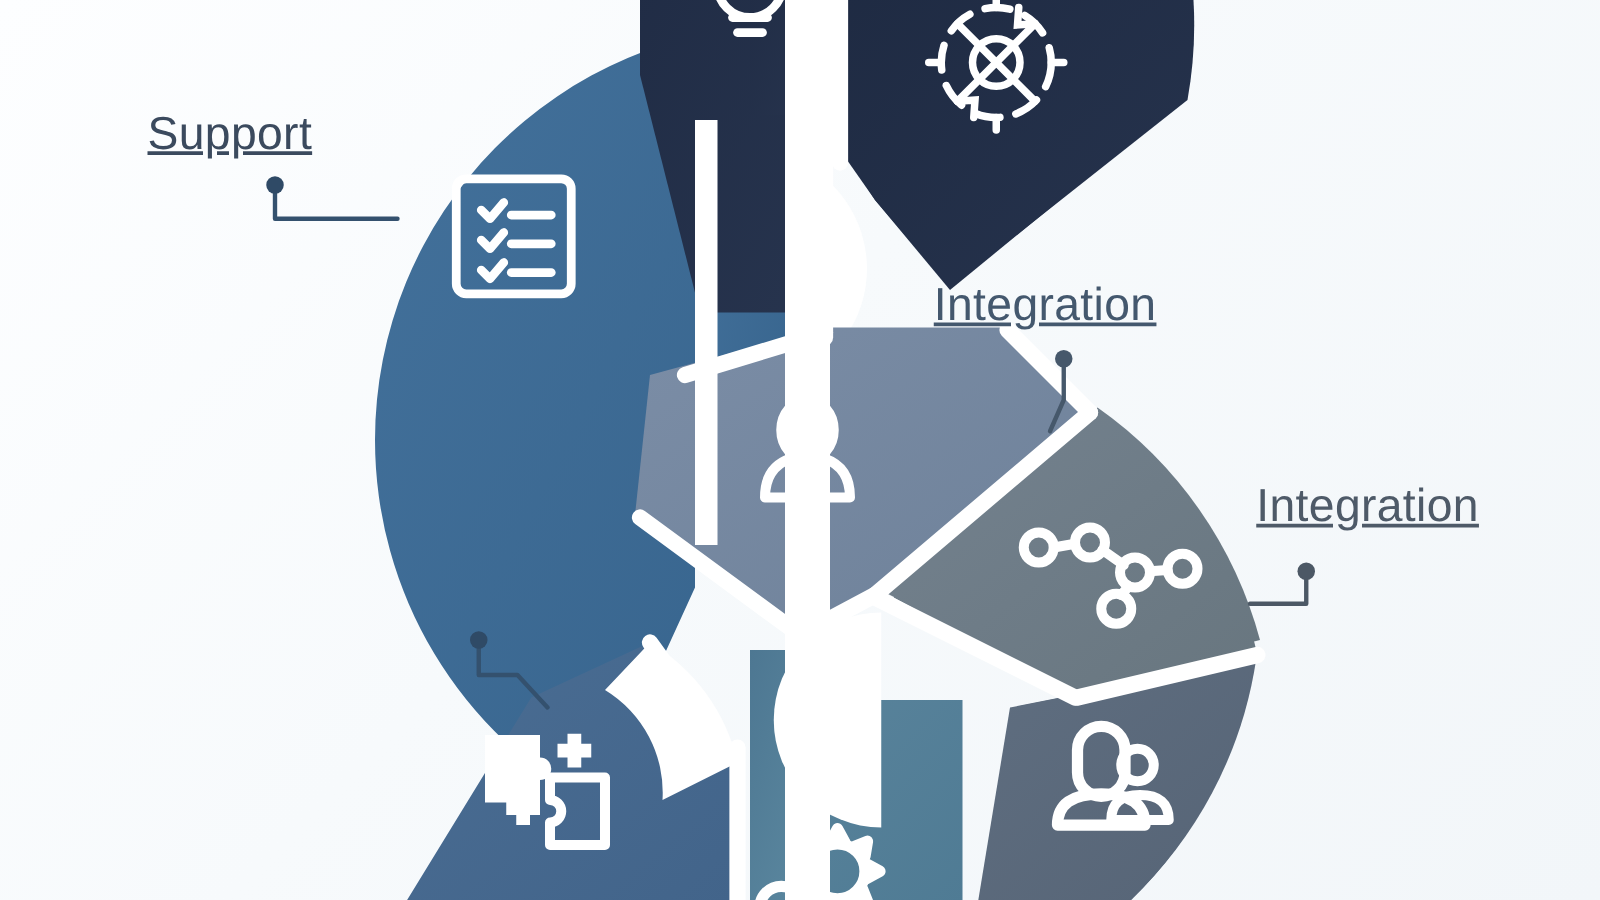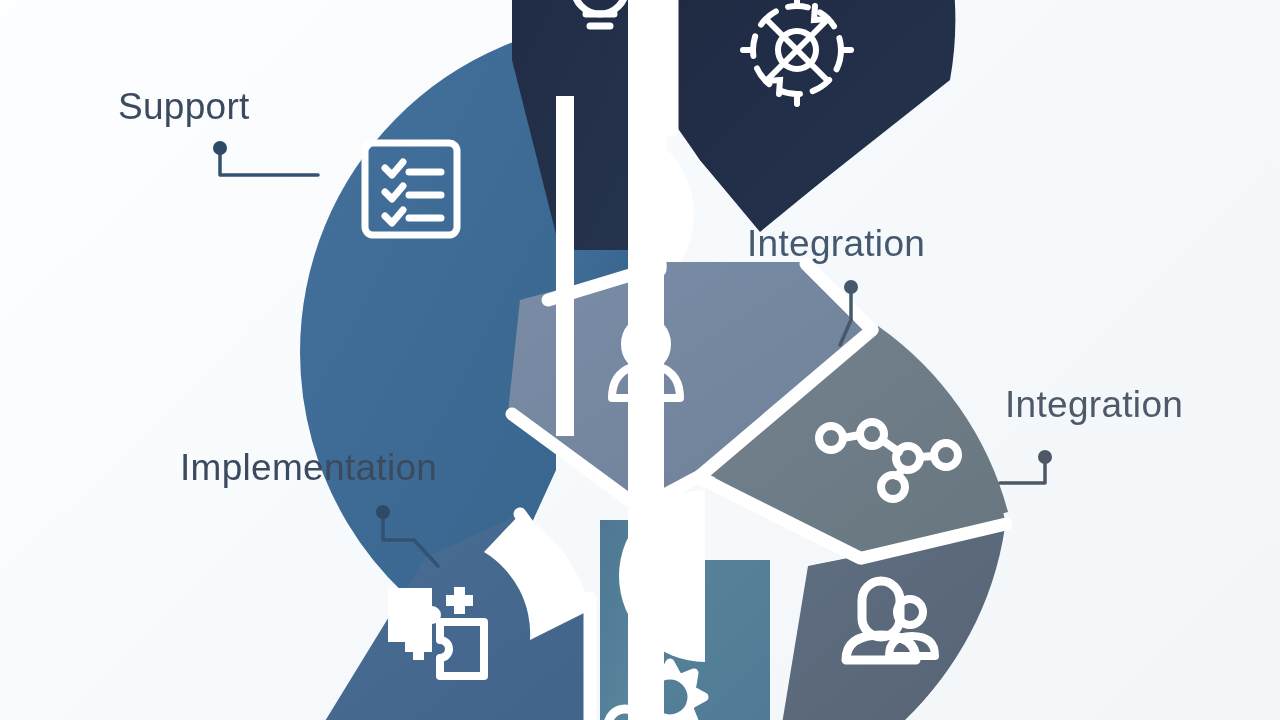--- a/index.html
+++ b/index.html
@@ -26,20 +26,21 @@
     height: 720px;
   }
   .label {
     position: absolute;
     color: #3b4a5e;
     font-size: 37px;
     font-weight: 400;
     letter-spacing: 0.3px;
     white-space: nowrap;
     font-family: "Liberation Sans", sans-serif;
+    text-decoration: underline;
   }
   #lbl-support       { left: 118px; top:  86px; }
   #lbl-integration-1 { left: 747px; top: 223px; color:#44586e; }
   #lbl-integration-2 { left: 1005px; top: 384px; color:#4e5a68; }
   #lbl-implementation{ left: 180px; top: 447px; }
 </style>
 </head>
 <body>
 
 <div id="stage">
@@ -341,15 +342,14 @@
       </g>
     </g>
   </svg>
 
   <div class="label" id="lbl-support">Support</div>
 
   <div class="label" id="lbl-integration-1">Integration</div>
 
   <div class="label" id="lbl-integration-2">Integration</div>
 
-  <div class="label" id="lbl-implementation">Implementation</div>
 
 </div>
 
 </body></html>

